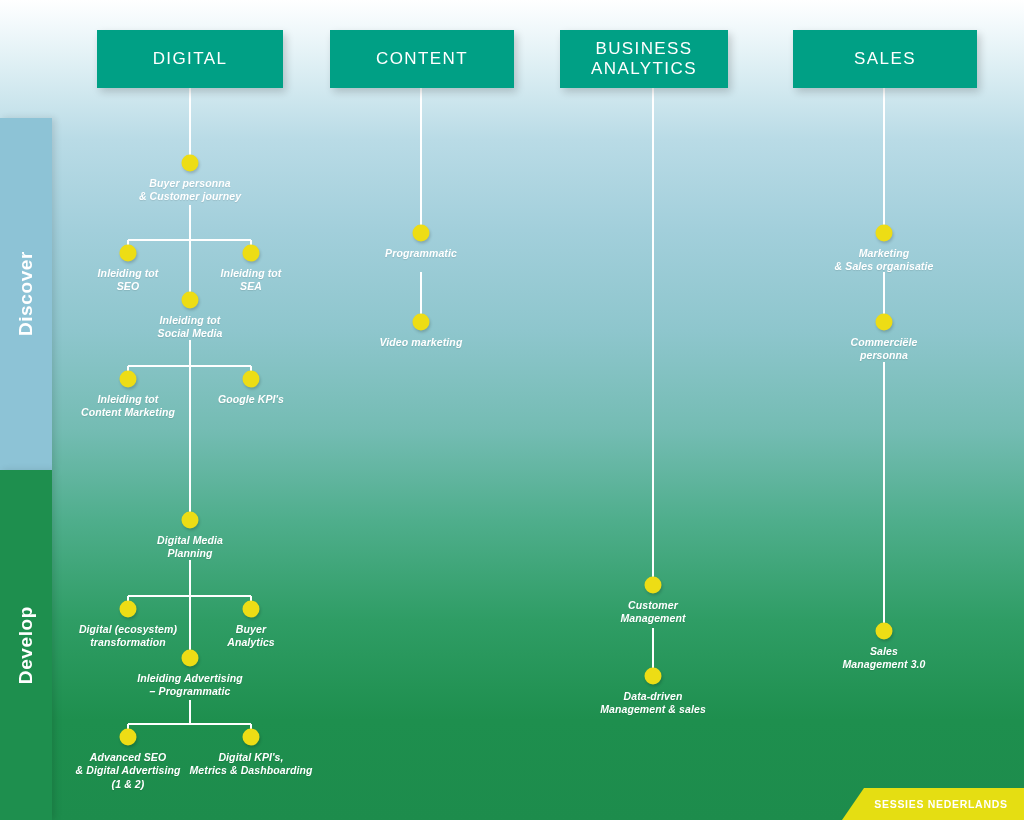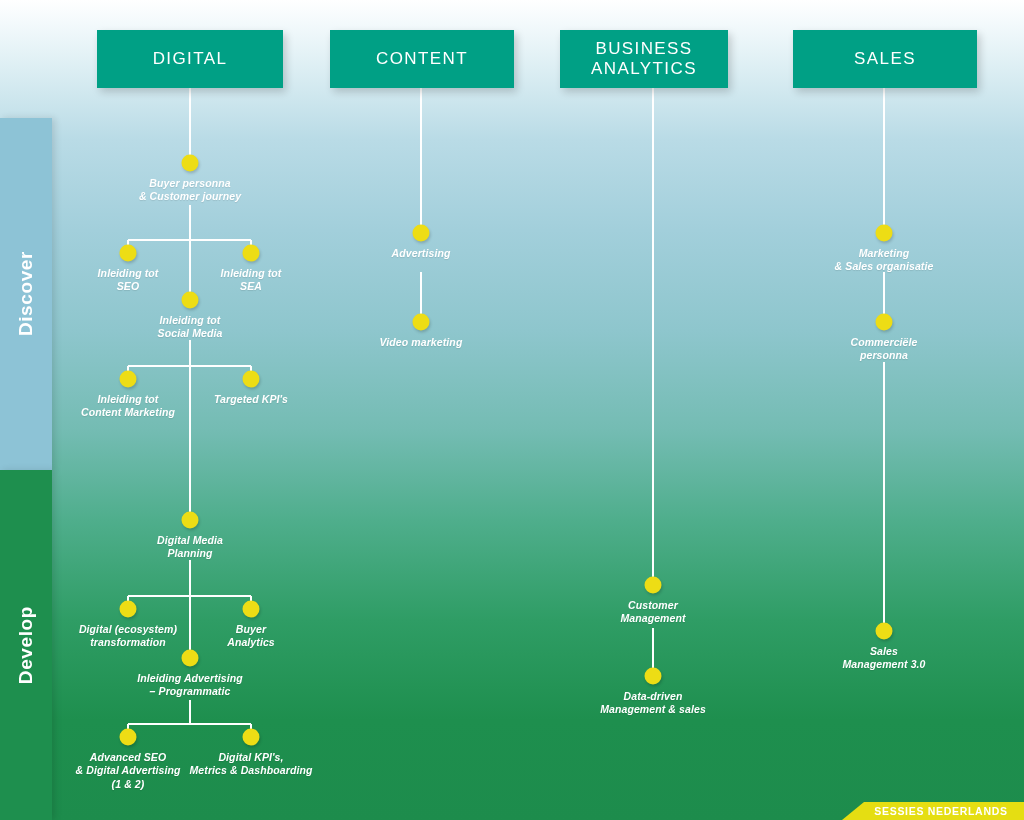--- a/index.html
+++ b/index.html
@@ -81,21 +81,21 @@
     white-space:pre;
     letter-spacing:.1px;
     text-shadow:0 1px 1px rgba(0,0,0,.10);
     font-style:italic;
   }
 
   
   #ribbon{
     position:absolute;
     right:0;bottom:0;
-    height:18px;width:182px;
+    height:32px;width:182px;
     background:#e5de12;
     clip-path:polygon(22px 0,100% 0,100% 100%,0 100%);
     display:flex;align-items:center;justify-content:center;
     padding-left:16px;
     box-sizing:border-box;
   }
   #ribbon span{
     color:#ffffff;font-size:10.5px;font-weight:bold;letter-spacing:.7px;
   }
 </style>
@@ -178,21 +178,21 @@
     <span class="node-label">Inleiding tot
 Social Media</span>
   </div>
   <div class="node" style="left:128px;top:379px;">
     <span class="dot"></span>
     <span class="node-label">Inleiding tot
 Content Marketing</span>
   </div>
   <div class="node" style="left:251px;top:379px;">
     <span class="dot"></span>
-    <span class="node-label">Targeted KPI's</span>
+    <span class="node-label">Google KPI's</span>
   </div>
   <div class="node" style="left:190px;top:520px;">
     <span class="dot"></span>
     <span class="node-label">Digital Media
 Planning</span>
   </div>
   <div class="node" style="left:128px;top:609px;">
     <span class="dot"></span>
     <span class="node-label">Digital (ecosystem)
 transformation</span>
@@ -214,21 +214,21 @@
 (1 &amp; 2)</span>
   </div>
   <div class="node" style="left:251px;top:737px;">
     <span class="dot"></span>
     <span class="node-label">Digital KPI's,
 Metrics &amp; Dashboarding</span>
   </div>
 
   <div class="node" style="left:421px;top:233px;">
     <span class="dot"></span>
-    <span class="node-label">Advertising</span>
+    <span class="node-label">Programmatic</span>
   </div>
   <div class="node" style="left:421px;top:322px;">
     <span class="dot"></span>
     <span class="node-label">Video marketing</span>
   </div>
 
   <div class="node" style="left:653px;top:585px;">
     <span class="dot"></span>
     <span class="node-label">Customer
 Management</span>

